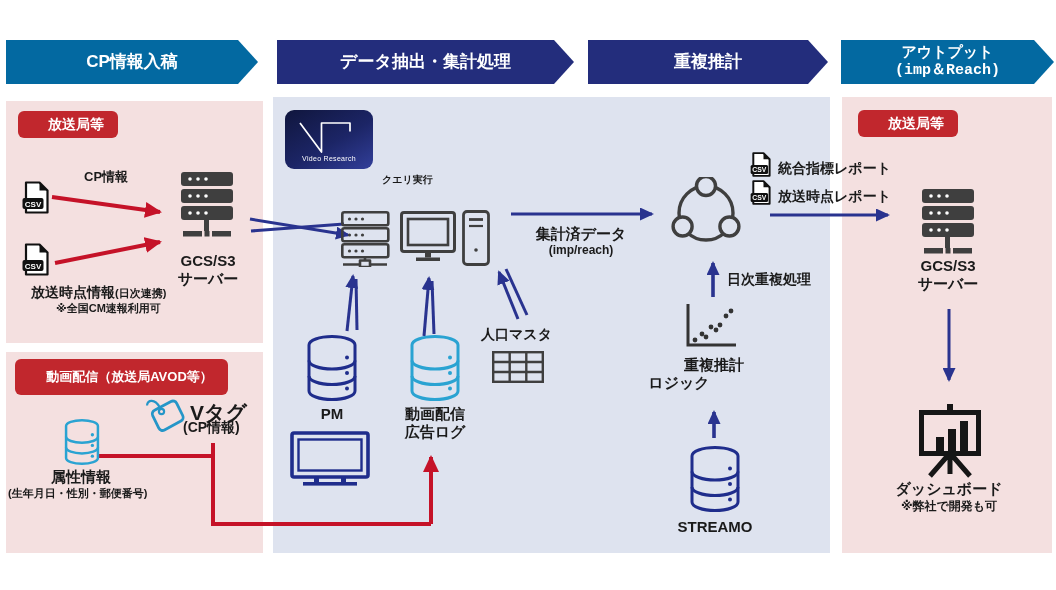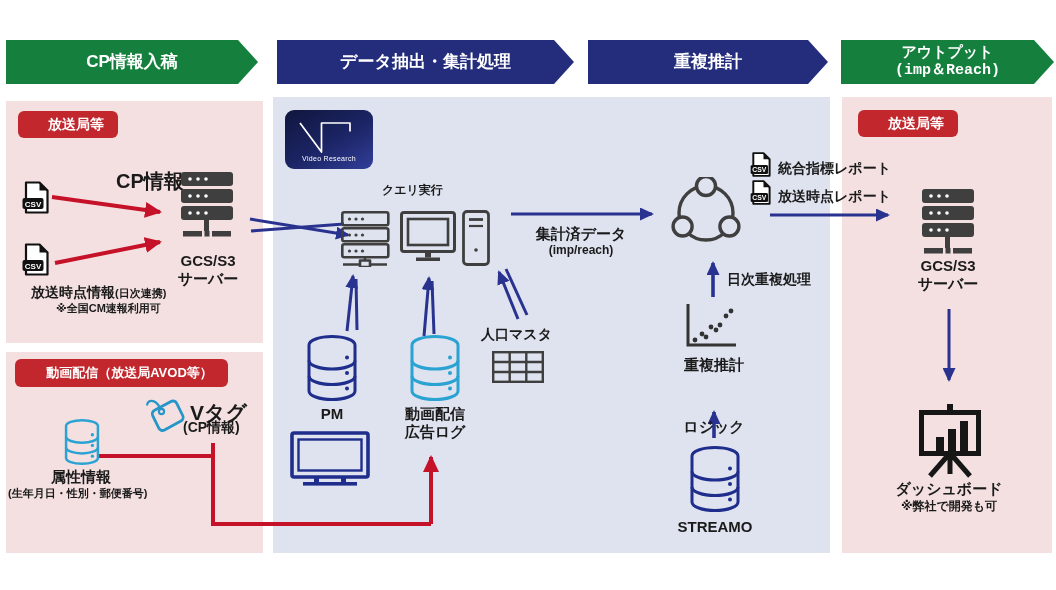--- a/index.html
+++ b/index.html
@@ -6,21 +6,21 @@
   body{font-family:"Liberation Sans","DejaVu Sans",sans-serif;background:#fff;}
   .canvas{position:relative;width:1056px;height:590px;background:#fff;overflow:hidden;}
   .panel{position:absolute;z-index:1;}
   .panel.pink{background:#f4e0e0;}
   .panel.blue{background:#dee3ef;}
   .overlay{position:absolute;left:0;top:0;z-index:3;pointer-events:none;}
   .item{position:absolute;z-index:4;}
   .step-arrow{position:absolute;top:40px;height:44px;z-index:2;color:#fff;font-weight:bold;
     display:flex;flex-direction:column;align-items:center;justify-content:center;text-align:center;
     clip-path:polygon(0 0,calc(100% - 20px) 0,100% 50%,calc(100% - 20px) 100%,0 100%);line-height:1.15;}
-  .step-arrow.red{background:#15803d;}
+  .step-arrow.red{background:#0369a1;}
   .step-arrow.navy{background:#232d7c;}
   .badge{position:absolute;z-index:4;background:#c1272d;color:#fff;font-weight:bold;border-radius:6px;
     display:flex;align-items:center;justify-content:center;white-space:nowrap;padding-left:16px;}
   .lbl{position:absolute;z-index:4;font-weight:bold;color:#1a1a1a;white-space:nowrap;line-height:1.2;}
   .ctr{text-align:center;}
   .logo{position:absolute;z-index:4;width:88px;height:59px;border-radius:9px;
     background:linear-gradient(150deg,#10163d 0%,#1c2566 55%,#323f9a 100%);}
 </style>
 </head>
 <body>
@@ -84,21 +84,21 @@
   </div>
 
   <div class="item" style="left:22px;top:181px;">
     <svg width="27" height="33" viewBox="0 0 27 33">
       <path d="M4 1.5 H17.5 L25.5 9.5 V31.5 H4 Z" fill="#fff" stroke="#111" stroke-width="2.2" stroke-linejoin="round"></path>
       <path d="M17.5 1.5 L25.5 9.5 H17.5 Z" fill="#111"></path>
       <rect x="0.5" y="17" width="21" height="11" rx="2" fill="#111"></rect>
       <text x="11" y="25.8" font-size="8" font-weight="bold" fill="#fff" text-anchor="middle">CSV</text>
     </svg>
   </div>
-  <div class="lbl" style="left:84px;top:169px;font-size:20px;margin-left:32px;">CP情報</div>
+  <div class="lbl" style="left:84px;top:169px;font-size:13px;">CP情報</div>
 
   <div class="item" style="left:178px;top:172px;">
     <svg width="58" height="78" viewBox="0 0 58 78" fill="#3f3f3f">
       <rect x="3" y="0" width="52" height="14" rx="3"></rect>
         <rect x="3" y="17" width="52" height="14" rx="3"></rect>
         <rect x="3" y="34" width="52" height="14" rx="3"></rect>
       <g fill="#fff">
         <circle cx="12" cy="7" r="1.8"></circle>
           <circle cx="20" cy="7" r="1.8"></circle>
           <circle cx="28" cy="7" r="1.8"></circle>
@@ -126,21 +126,21 @@
   </div>
 
   <div class="lbl ctr" style="left:177px;top:252px;width:62px;font-size:15px;">GCS/S3</div>
   <div class="lbl ctr" style="left:177px;top:270px;width:62px;font-size:15px;">サーバー</div>
 
   <div class="lbl" style="left:31px;top:284px;font-size:14px;">
     <span>放送時点情報</span><span style="font-size:11px;">(日次連携)</span>
   </div>
   <div class="lbl" style="left:56px;top:302px;font-size:11px;">※全国CM速報利用可</div>
 
-  <div class="badge" style="left:15px;top:359px;width:197px;height:28px;font-size:13px;">
+  <div class="badge" style="left:15px;top:359px;width:197px;height:36px;font-size:13px;">
     <span>動画配信（放送局AVOD等）</span>
   </div>
 
   <div class="item" style="left:64px;top:417px;">
     <svg width="36" height="50" viewBox="0 0 52 68" fill="none" stroke="#2aa3d2" stroke-width="3.6">
       <path d="M3 11 a23 8.5 0 0 1 46 0 v46 a23 8.5 0 0 1 -46 0 z"></path>
       <path d="M3 26.5 a23 8.5 0 0 0 46 0"></path>
         <path d="M3 42 a23 8.5 0 0 0 46 0"></path>
       <g fill="#2aa3d2" stroke="none">
           <circle cx="41" cy="23.5" r="2.4"></circle>
@@ -163,21 +163,21 @@
   <div class="lbl" style="left:51px;top:468px;font-size:15px;">属性情報</div>
   <div class="lbl" style="left:8px;top:487px;font-size:11px;">(生年月日・性別・郵便番号)</div>
 
   <div class="logo" style="left:285px;top:110px;">
     <svg width="88" height="59" viewBox="0 0 88 59">
       <path d="M15 13 L36.5 42 L36.5 13 H65 V21.5" fill="none" stroke="#fff" stroke-width="1.7" stroke-linejoin="round"></path>
       <text x="44" y="51" font-size="7" fill="#fff" text-anchor="middle" letter-spacing="0.3">Video Research</text>
     </svg>
   </div>
 
-  <div class="lbl" style="left:382px;top:183px;font-size:12px;">クエリ実行</div>
+  <div class="lbl" style="left:382px;top:174px;font-size:10px;">クエリ実行</div>
 
   <div class="item" style="left:341px;top:211px;">
     <svg width="50" height="56" viewBox="0 0 50 56">
       <g fill="none" stroke="#3f3f3f" stroke-width="2.6" stroke-linejoin="round">
         <rect x="1.3" y="1.3" width="46" height="13" rx="2"></rect>
           <rect x="1.3" y="17.3" width="46" height="13" rx="2"></rect>
           <rect x="1.3" y="33.3" width="46" height="13" rx="2"></rect>
         <line x1="24" y1="46.5" x2="24" y2="50"></line>
         <line x1="2" y1="53.5" x2="46" y2="53.5"></line>
         <rect x="19" y="49.5" width="10" height="6.5" fill="#dee3ef"></rect>
@@ -312,21 +312,21 @@
           <circle cx="24" cy="36" r="2.4"></circle>
         <circle cx="29" cy="26" r="2.4"></circle>
           <circle cx="34" cy="29" r="2.4"></circle>
           <circle cx="38" cy="24" r="2.4"></circle>
         <circle cx="44" cy="15" r="2.4"></circle>
           <circle cx="49" cy="10" r="2.4"></circle>
       </g>
     </svg>
   </div>
   <div class="lbl ctr" style="left:681px;top:356px;width:66px;font-size:15px;">重複推計</div>
-  <div class="lbl ctr" style="left:681px;top:374px;width:66px;font-size:15px;margin-top:44px;">ロジック</div>
+  <div class="lbl ctr" style="left:646px;top:374px;width:66px;font-size:15px;">ロジック</div>
 
   <div class="item" style="left:689px;top:445px;">
     <svg width="52" height="68" viewBox="0 0 52 68" fill="none" stroke="#1f2d8c" stroke-width="3">
       <path d="M3 11 a23 8.5 0 0 1 46 0 v46 a23 8.5 0 0 1 -46 0 z"></path>
       <path d="M3 26.5 a23 8.5 0 0 0 46 0"></path>
         <path d="M3 42 a23 8.5 0 0 0 46 0"></path>
       <g fill="#1f2d8c" stroke="none">
           <circle cx="41" cy="23.5" r="2"></circle>
           <circle cx="41" cy="39" r="2"></circle>
           <circle cx="41" cy="54.5" r="2"></circle>

